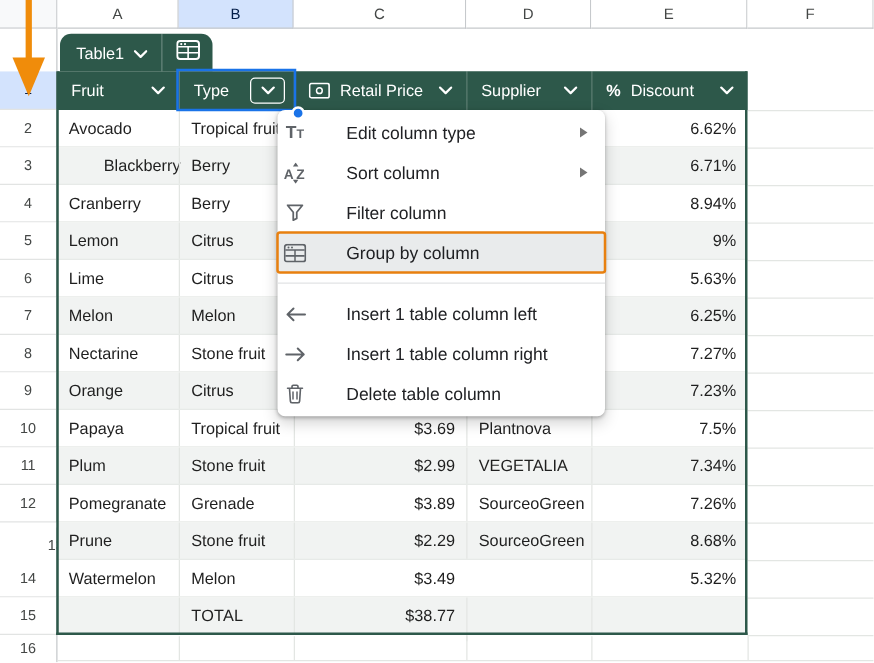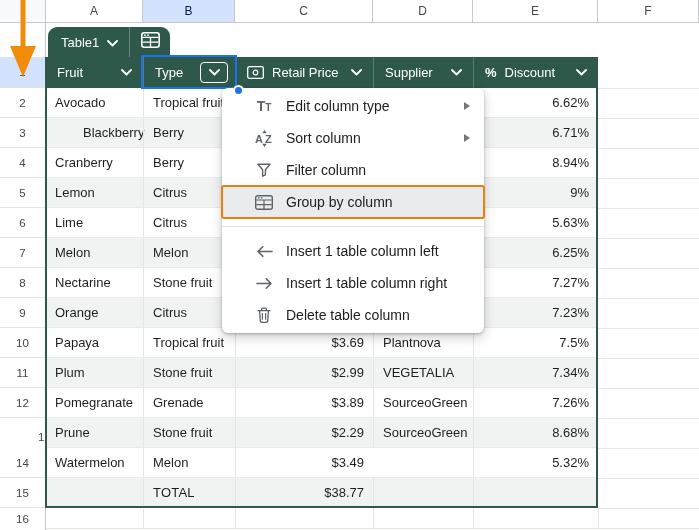--- a/index.html
+++ b/index.html
@@ -56,21 +56,21 @@
   #selection{position:absolute;left:141px;top:55px;width:96px;height:34px;box-sizing:border-box;
      border:2px solid var(--blue);z-index:8;pointer-events:none;}
   #fill-handle{position:absolute;left:233px;top:85px;width:11px;height:11px;border-radius:50%;
      background:var(--blue);border:2px solid #fff;box-sizing:border-box;z-index:25;}
   
   #annot-arrow{position:absolute;left:0;top:0;z-index:30;pointer-events:none;}
   
   #menu{position:absolute;left:222px;top:88px;width:262px;box-sizing:border-box;background:#fff;
      border-radius:6px;padding:2px 0;z-index:20;
      box-shadow:0 1px 3px rgba(0,0,0,.25),0 5px 12px rgba(0,0,0,.18);}
-  .mi{height:32px;display:flex;align-items:center;padding:0 14px 0 32px;cursor:default;}
+  .mi{height:32px;display:flex;align-items:center;padding:0 14px 0 4px;cursor:default;gap:19px;}
   .mi.hl{background:var(--menu-hl);}
   .mi .ic{width:20px;display:flex;align-items:center;justify-content:center;color:var(--muted);flex:0 0 auto;}
   .mi .mlbl{margin-left:12px;font-size:14px;color:#202124;white-space:nowrap;}
   .mi .sub{margin-left:auto;width:0;height:0;border-left:6px solid #757575;
       border-top:4.5px solid transparent;border-bottom:4.5px solid transparent;}
   .msep{height:1px;background:#e2e3e5;margin:8px 0;}
   #hl-box{position:absolute;left:-1px;right:-1px;top:97px;height:34px;box-sizing:border-box;
       border:2.5px solid var(--orange-box);border-radius:3px;pointer-events:none;}
   .editT{font-weight:500;color:var(--muted);line-height:1;}
   .editT b{font-size:14px;font-weight:600;}

